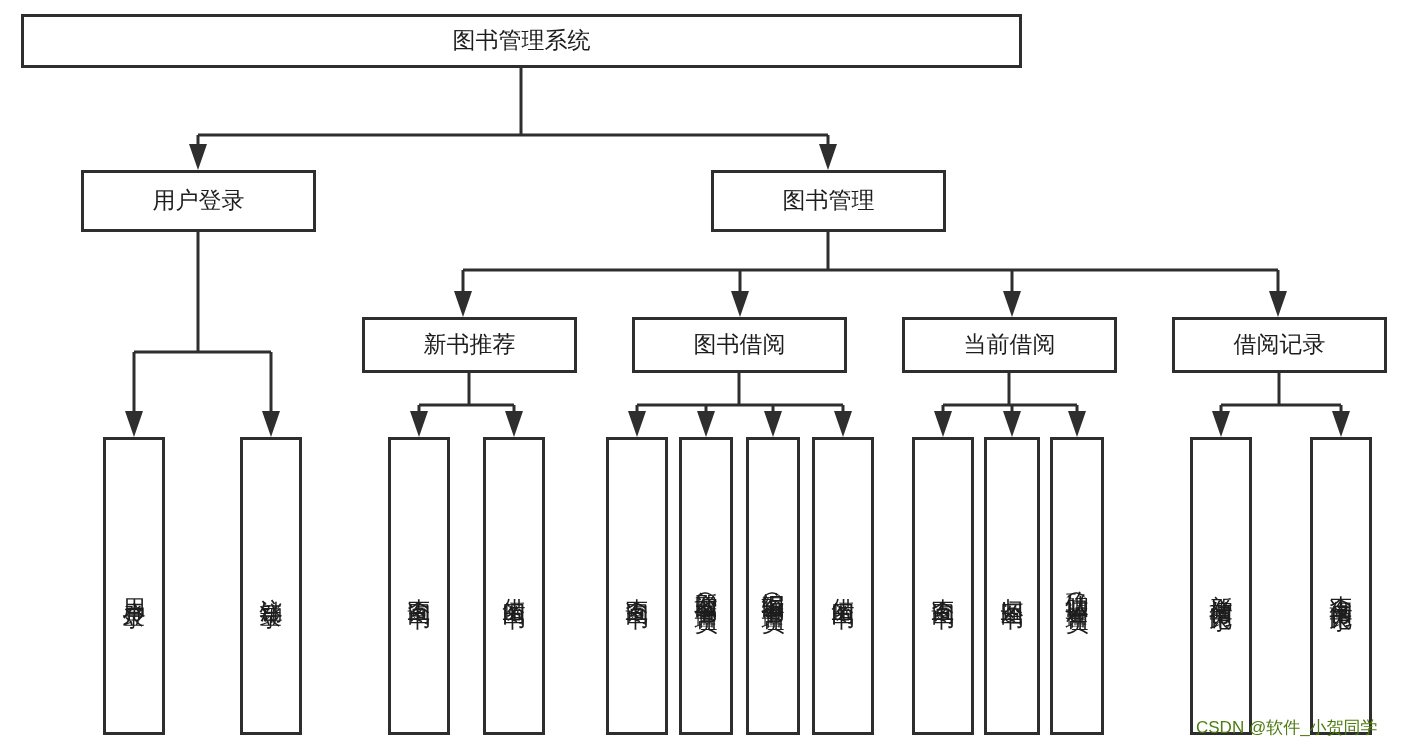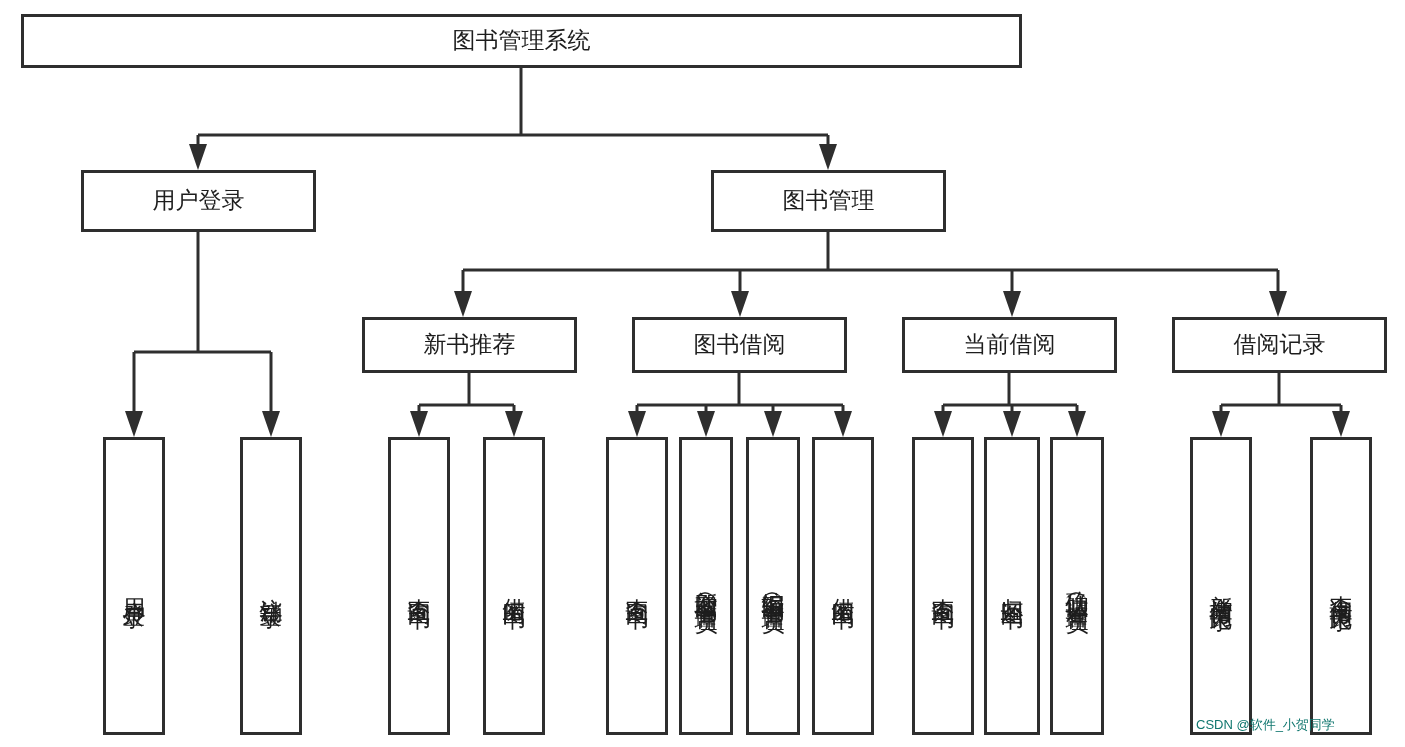--- a/index.html
+++ b/index.html
@@ -61,22 +61,22 @@
     display: flex;
     align-items: center;
     justify-content: center;
     text-align: center;
     pointer-events: none;
     user-select: none;
   }
   .watermark {
     position: absolute;
     font-family: "Liberation Sans", "DejaVu Sans", sans-serif;
-    font-size: 13px;
-    color: #0f766e;
+    font-size: 17px;
+    color: #4d7c0f;
     white-space: nowrap;
     user-select: none;
   }
 </style>
 </head>
 <body>
 
 <div id="diagram-root">
 
   <svg class="diagram-canvas" viewBox="0 0 1405 747" xmlns="http://www.w3.org/2000/svg">

